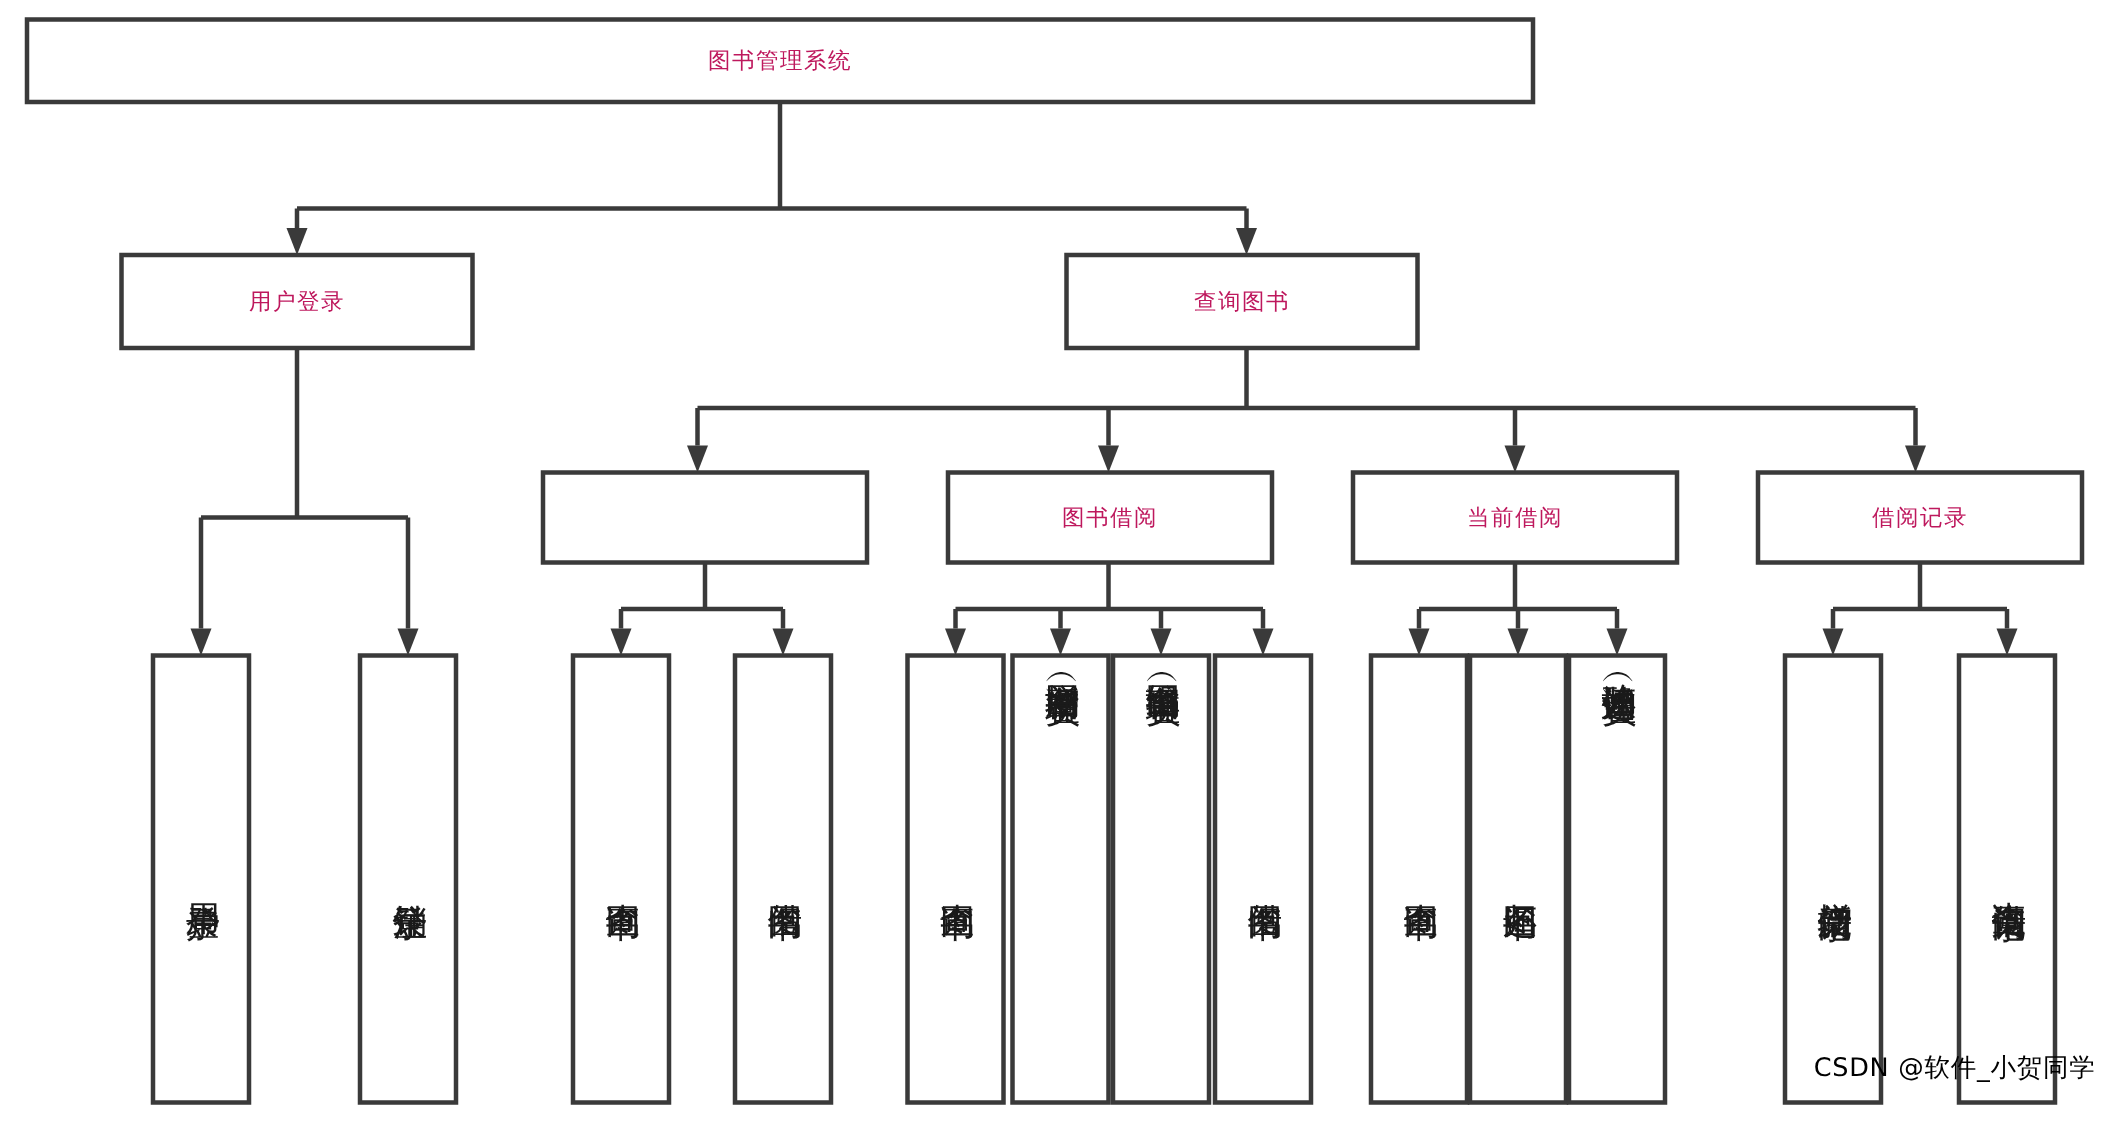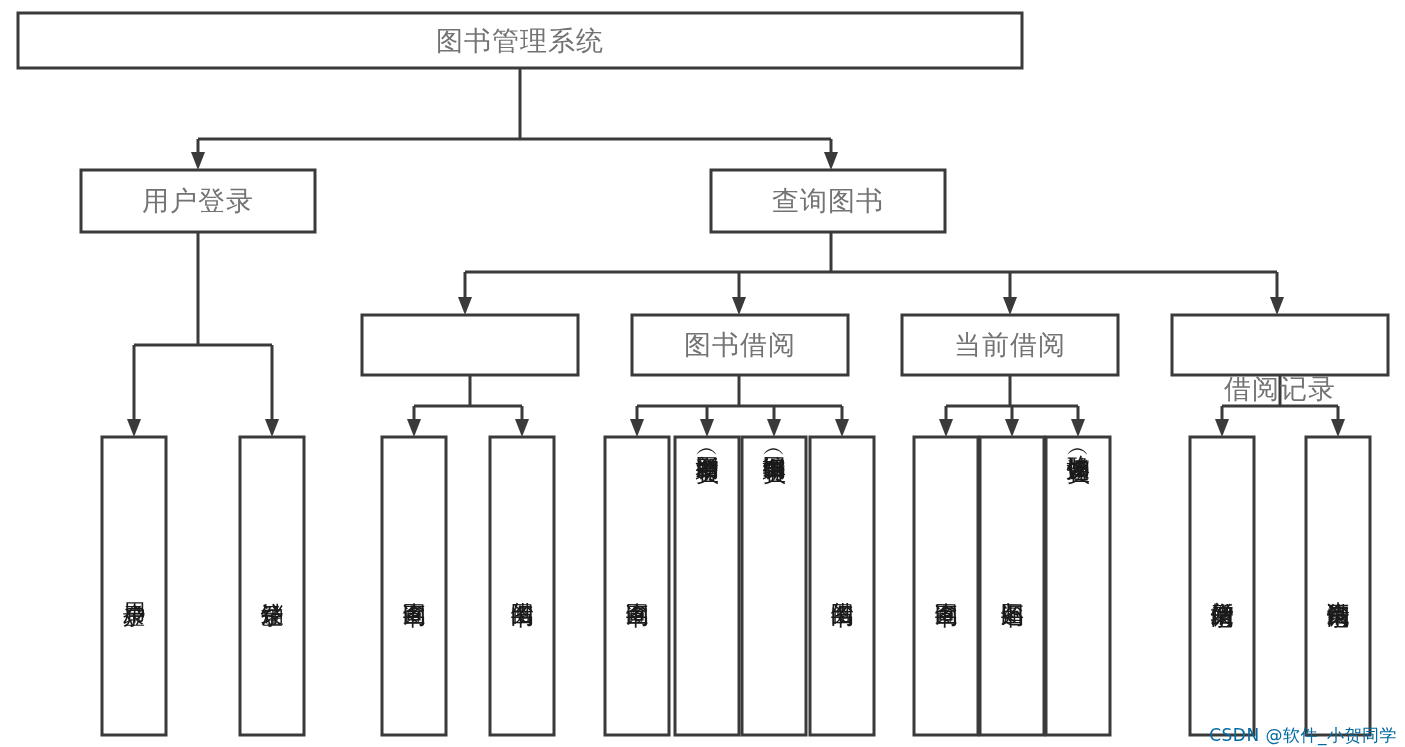--- a/index.html
+++ b/index.html
@@ -56,32 +56,32 @@
   }
   .horiz-text-wrap {
     position: absolute;
     display: flex;
     align-items: center;
     justify-content: center;
     pointer-events: none;
   }
   .horiz-text {
     font-family: "DejaVu Sans", "Liberation Sans", sans-serif;
-    font-size: 27px;
-    color: #737373;
+    font-size: 15px;
+    color: #be185d;
     letter-spacing: 1px;
     white-space: nowrap;
   }
   #watermark {
     position: absolute;
     right: 8px;
-    bottom: 0;
+    bottom: 24px;
     font-family: "DejaVu Sans", "Liberation Sans", sans-serif;
     font-size: 17px;
-    color: #0369a1;
+    color: #000000;
     white-space: nowrap;
     letter-spacing: 0.5px;
   }
 </style>
 </head>
 <body>
 
 <div id="diagram-root">
 
   <svg id="flowchart" viewBox="0 0 1405 747">
@@ -198,21 +198,21 @@
   <div class="horiz-text-wrap" style="left:711px; top:170px; width:234px; height:62px;">
     <span class="horiz-text">查询图书</span>
   </div>
 
   <div class="horiz-text-wrap" style="left:632px; top:315px; width:216px; height:60px;">
     <span class="horiz-text">图书借阅</span>
   </div>
   <div class="horiz-text-wrap" style="left:902px; top:315px; width:216px; height:60px;">
     <span class="horiz-text">当前借阅</span>
   </div>
-  <div class="horiz-text-wrap" style="left:1172px; top:315px; width:216px; height:60px;margin-top:44px;">
+  <div class="horiz-text-wrap" style="left:1172px; top:315px; width:216px; height:60px;">
     <span class="horiz-text">借阅记录</span>
   </div>
 
   <div class="vert-text-wrap" style="left:102px; top:437px; width:64px; height:298px;">
     <span class="vert-text">用户登录</span>
   </div>
   <div class="vert-text-wrap" style="left:240px; top:437px; width:64px; height:298px;">
     <span class="vert-text">注销登录</span>
   </div>
   <div class="vert-text-wrap" style="left:382px; top:437px; width:64px; height:298px;">

